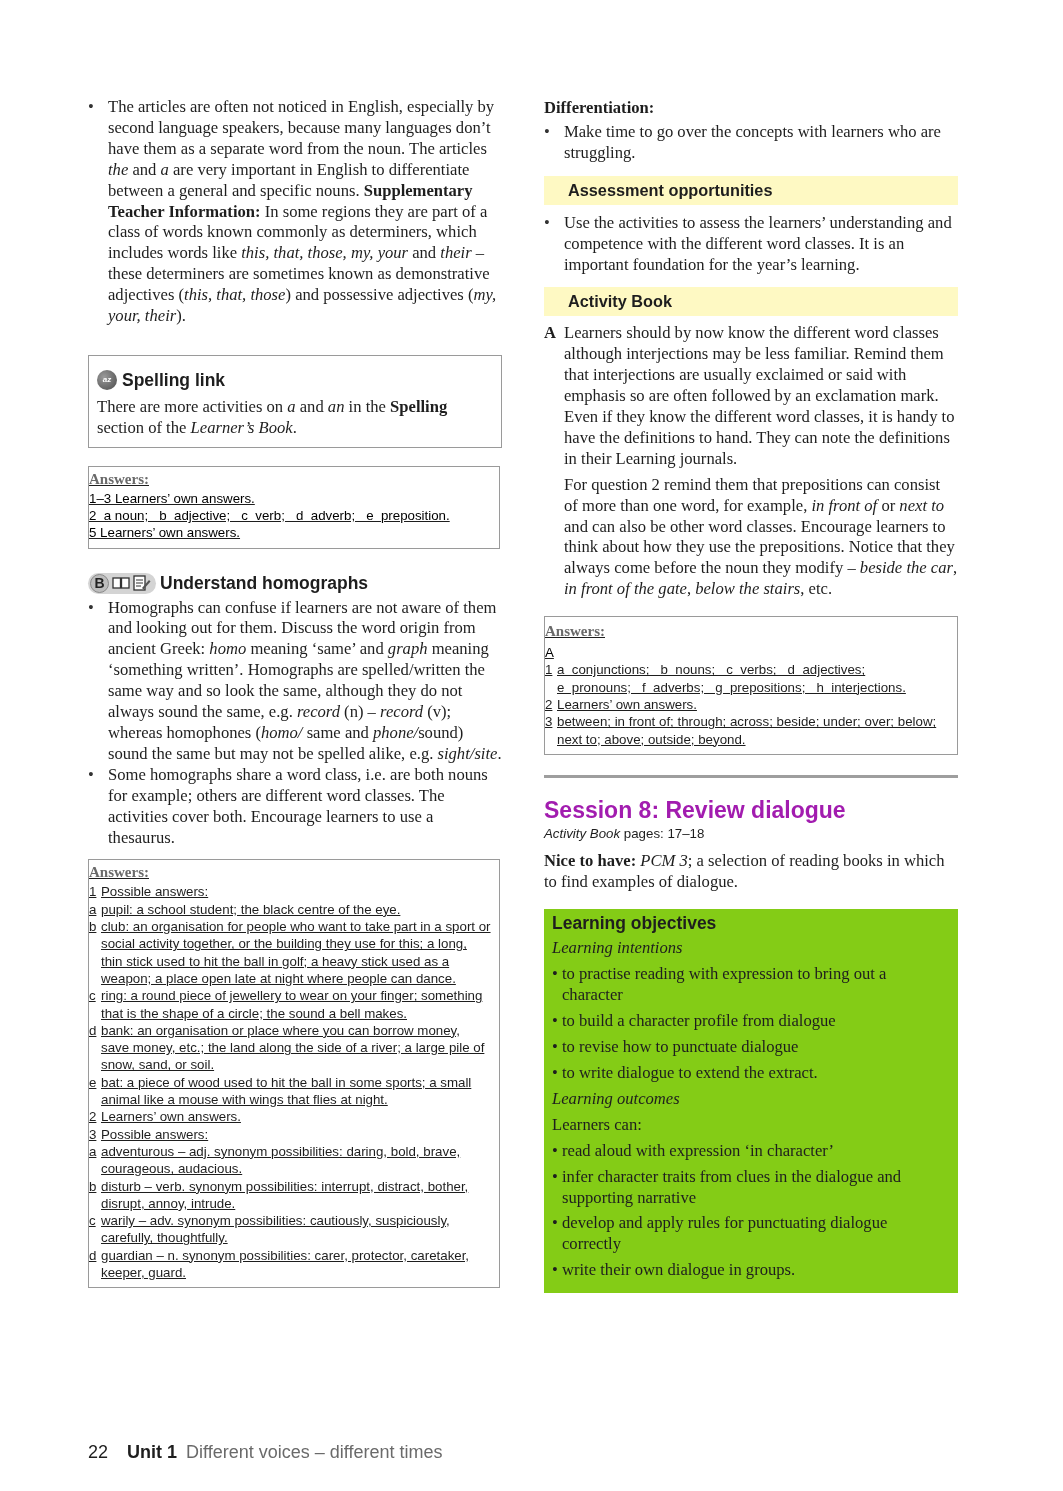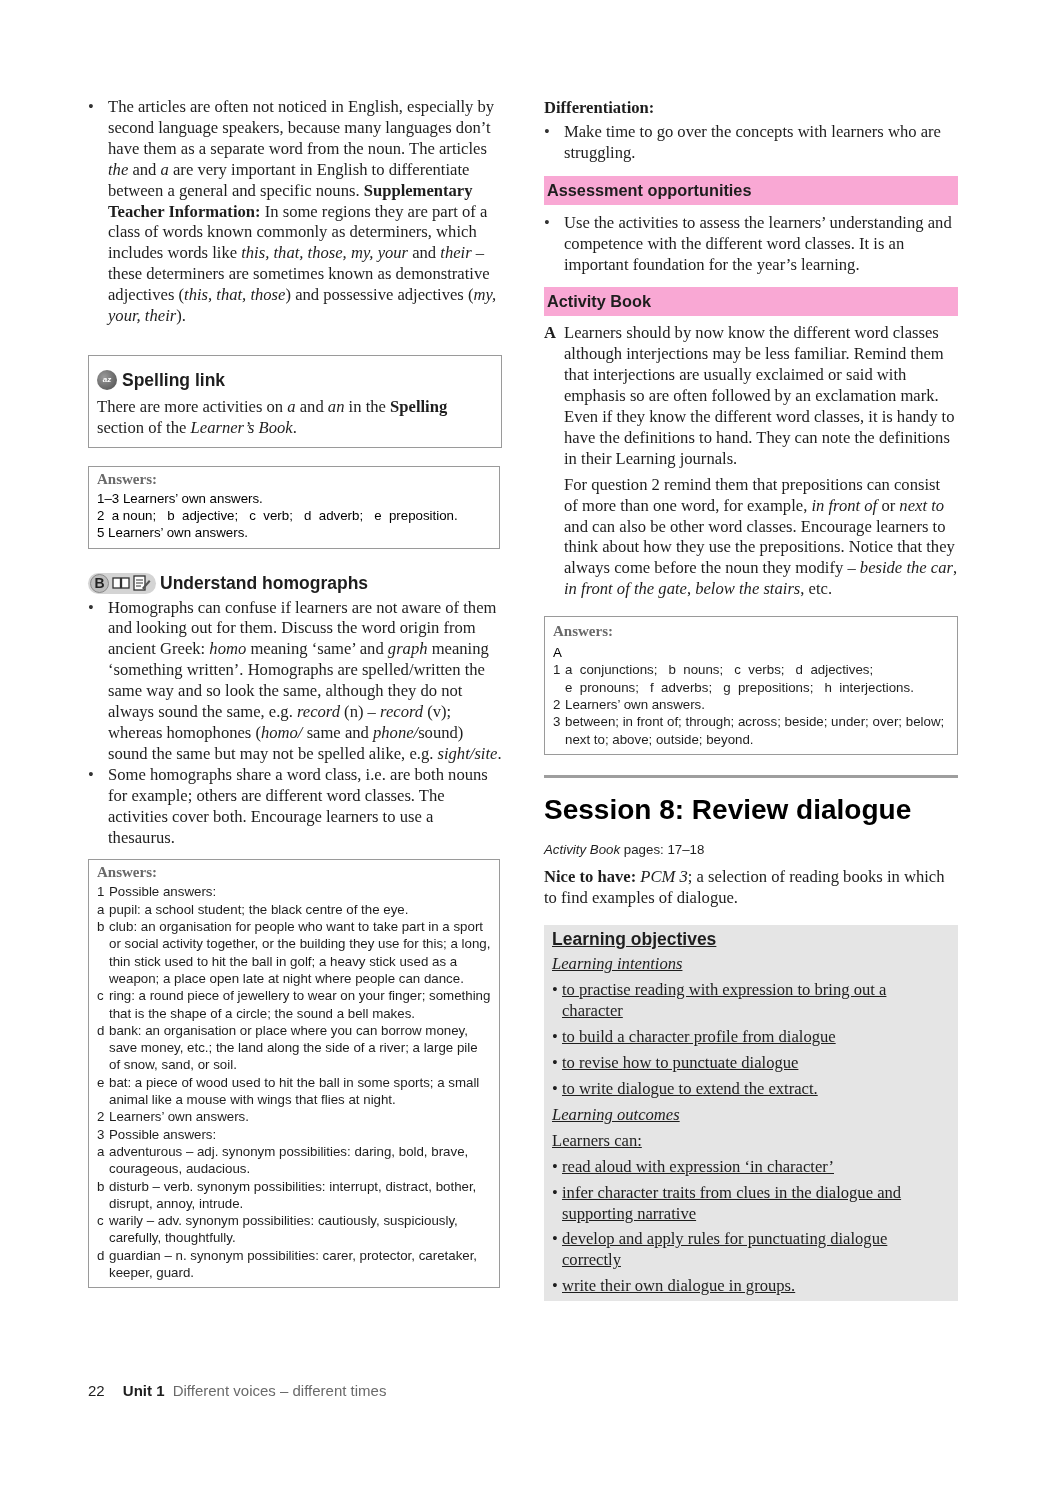--- a/index.html
+++ b/index.html
@@ -12,49 +12,49 @@
   .bullet-list { margin: 0; padding: 0; list-style: none; }
   .bullet-list > li { position: relative; padding-left: 20px; }
   .bullet-list > li::before { content: "•"; position: absolute; left: 0; top: 0; color: #333; }
 
   .box { border: 1.5px solid #9a9a9a; box-sizing: border-box; }
   .spelling-box { padding: 14px 8px 8px 8px; margin-top: 12px; }
   .box-title { display: flex; align-items: center; gap: 5px; font-family: "Liberation Sans", "DejaVu Sans", sans-serif; font-weight: bold; font-size: 17.5px; color: #1e1e1e; margin-bottom: 6px; }
   .az-icon { width: 20px; height: 20px; border-radius: 50%; background: radial-gradient(circle at 35% 35%, #9a9a9a, #4a4a4a); color: #fff; font-size: 8px; font-weight: bold; display: inline-flex; align-items: center; justify-content: center; font-style: italic; }
   .para { margin: 0 0 5px 0; }
 
-  .answers-box { padding: 4px 8px 6px 8px; }
+  .answers-box { padding: 4px 8px 6px 0; text-decoration: underline; }
   .answers-title { font-family: "Liberation Serif", "DejaVu Serif", serif; font-weight: bold; font-size: 15px; color: #6a6a6a; margin-bottom: 2px; }
   .ans-line { font-family: "Liberation Sans", "DejaVu Sans", sans-serif; font-size: 13.3px; line-height: 17.3px; color: #1e1e1e; display: flex; }
   .ans-label { flex: 0 0 12px; }
   .ans-text { flex: 1; }
   .ans-plain { font-family: "Liberation Sans", "DejaVu Sans", sans-serif; font-size: 13.3px; line-height: 17.3px; color: #000000; }
 
   .section-head { display: flex; align-items: center; gap: 4px; font-family: "Liberation Sans", "DejaVu Sans", sans-serif; font-weight: bold; font-size: 17.5px; margin: 24px 0 4px 0; }
   .b-badge { display: inline-flex; align-items: center; gap: 3px; background: #d4d4d4; border-radius: 12px; padding: 1px 5px 1px 2px; }
   .b-letter { width: 19px; height: 19px; border-radius: 50%; background: #bdbdbd; border: 1.5px solid #8a8a8a; box-sizing: border-box; display: inline-flex; align-items: center; justify-content: center; font-size: 14px; font-weight: bold; color: #222; }
   .mini-icon { display: inline-block; }
 
-  .grey-band { background: #f9a8d4; font-family: "Liberation Sans", "DejaVu Sans", sans-serif; font-weight: bold; font-size: 16.3px; padding: 4px 3px; color: #1e1e1e; }
+  .grey-band { background: #fef9c3; font-family: "Liberation Sans", "DejaVu Sans", sans-serif; font-weight: bold; font-size: 16.3px; padding: 4px 24px; color: #1e1e1e; }
   .bold-head { font-family: "Liberation Serif", "DejaVu Serif", serif; font-weight: bold; font-size: 16.6px; line-height: 21px; }
   .ab-block { display: flex; }
   .ab-letter { flex: 0 0 20px; font-weight: bold; }
 
   .hr-rule { height: 3px; background: #9e9e9e; margin: 20px 0 22px 0; }
-  .session-title { font-family: "Liberation Sans", "DejaVu Sans", sans-serif; font-weight: bold; font-size: 28px; color: #000000; margin: 0 0 20px 0; }
+  .session-title { font-family: "Liberation Sans", "DejaVu Sans", sans-serif; font-weight: bold; font-size: 23px; color: #a21caf; margin: 0 0 4px 0; }
   .meta-line { font-family: "Liberation Sans", "DejaVu Sans", sans-serif; font-size: 13.3px; line-height: 17px; margin-bottom: 9px; }
 
-  .objectives { background: #e5e5e5; padding: 4px 8px 4px 8px; margin-top: 16px; text-decoration: underline; }
+  .objectives { background: #84cc16; padding: 4px 8px 12px 8px; margin-top: 16px; }
   .objectives-title { font-family: "Liberation Sans", "DejaVu Sans", sans-serif; font-weight: bold; font-size: 17.5px; margin: 0 0 5px 0; }
   .obj-sub { font-style: italic; margin: 0 0 5px 0; }
   .obj-list { list-style: none; margin: 0; padding: 0; }
   .obj-list li { position: relative; padding-left: 10px; margin-bottom: 5px; }
   .obj-list li::before { content: "•"; position: absolute; left: 0; top: 0; }
 
-  .footer { position: absolute; left: 88px; top: 1382px; font-family: "Liberation Sans", "DejaVu Sans", sans-serif; font-size: 15px; color: #1e1e1e; }
+  .footer { position: absolute; left: 88px; top: 1442px; font-family: "Liberation Sans", "DejaVu Sans", sans-serif; font-size: 18px; color: #1e1e1e; }
   .footer .unit { font-weight: bold; margin-left: 14px; }
   .footer .title { color: #6a6a6a; margin-left: 4px; }
 </style>
 </head>
 <body>
 
 <div class="col col-left">
 
   <ul class="bullet-list body-text">
     <li><span>The articles are often not noticed in English, especially by second language speakers, because many languages don’t have them as a separate word from the noun. The articles </span><i>the</i><span> and </span><i>a</i><span> are very important in English to differentiate between a general and specific nouns. </span><b>Supplementary Teacher Information:</b><span> In some regions they are part of a class of words known commonly as determiners, which includes words like </span><i>this, that, those, my, your</i><span> and </span><i>their –</i><span> these determiners are sometimes known as demonstrative adjectives (</span><i>this, that, those</i><span>) and possessive adjectives (</span><i>my, your, their</i><span>).</span></li>

